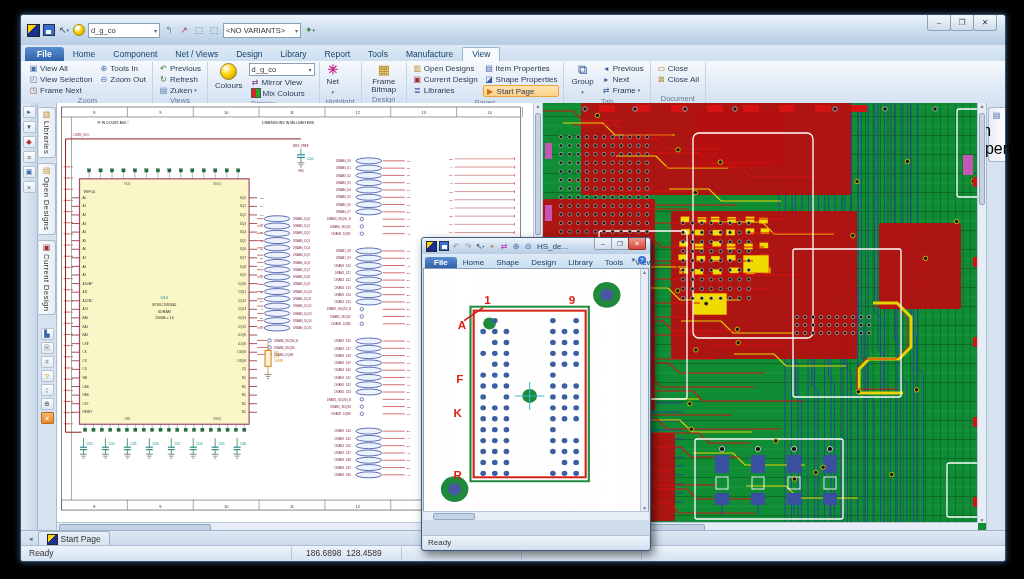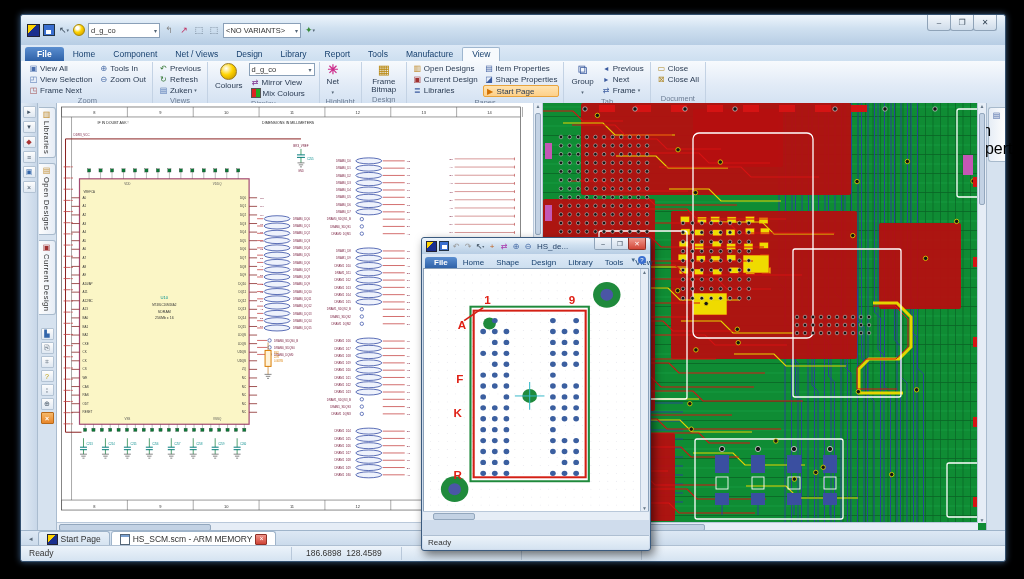--- a/index.html
+++ b/index.html
@@ -1619,25 +1619,20 @@
         </div>
       </div>
     </div>
 
     <div class="doctabs">
       <span class="navarr">◂</span>
       <div class="dtab">
         <span class="cad-ic"></span>
         <span>Start Page</span>
       </div>
-      <div class="dtab active">
-        <span class="doc-ic"></span>
-        <span>HS_SCM.scm - ARM MEMORY</span>
-        <span class="closex">×</span>
-      </div>
     </div>
 
     <div class="status">
       <span class="ready">Ready</span>
       <span class="coords">186.6898  128.4589</span>
       <span class="sep" style="left:270px"></span>
         <span class="sep" style="left:380px"></span>
       <span class="sep" style="left:500px"></span>
         <span class="sep" style="left:620px"></span>
     </div>

